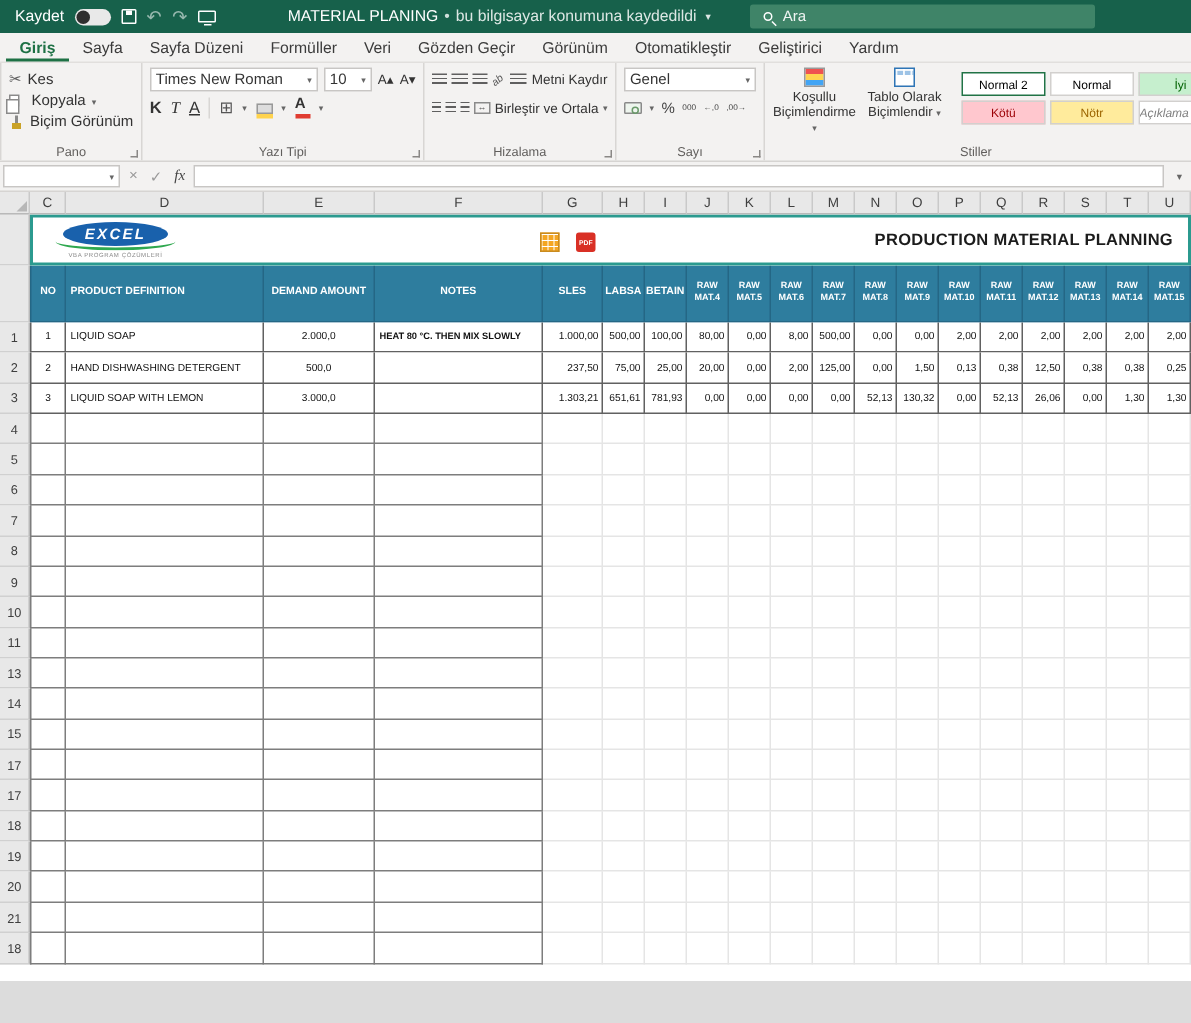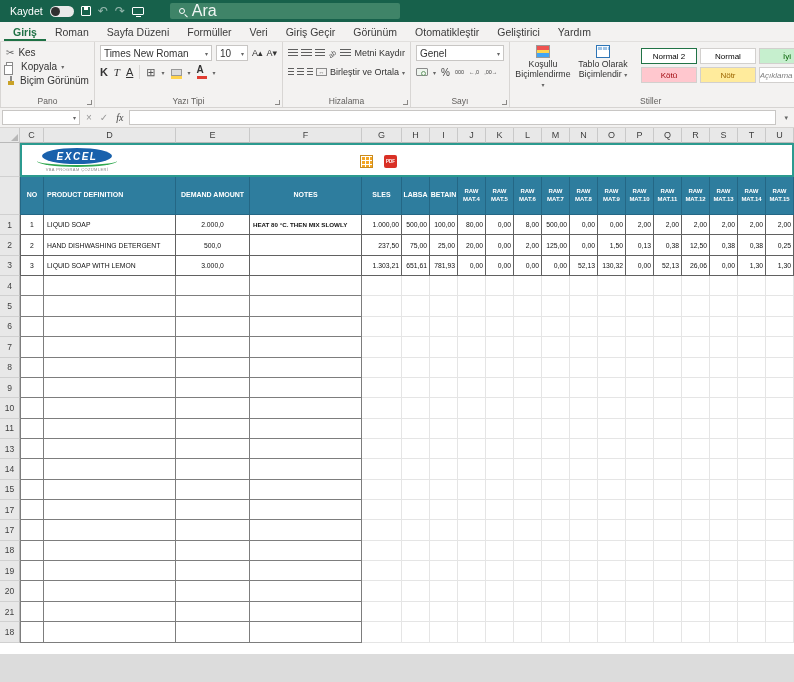--- a/index.html
+++ b/index.html
@@ -15,21 +15,21 @@
   .disk{width:10px;height:10px;border:1px solid #fff;border-radius:1px;position:relative;display:inline-block}
   .disk::after{content:"";position:absolute;top:0;left:2px;width:4px;height:3px;background:#fff}
   .tb-ico{font-size:12px;line-height:1;opacity:.55}
   .screen{width:12px;height:8px;border:1px solid #fff;border-radius:1px;position:relative;display:inline-block}
   .screen::after{content:"";position:absolute;left:3px;bottom:-3px;width:5px;height:1px;background:#fff}
   .tb-title{display:flex;align-items:center;gap:4px;margin-left:48px;white-space:nowrap}
   .tb-dot{opacity:.8}
   .tb-status{opacity:.85}
   .tb-chev{font-size:7px;opacity:.85;margin-left:2px}
   .tb-search{width:230px;height:16px;background:#3f8468;border-radius:2px;display:flex;align-items:center;
-             gap:7px;padding-left:9px;margin-left:26px;color:rgba(255,255,255,.92);font-size:16px}
+             gap:7px;padding-left:9px;margin-left:26px;color:rgba(255,255,255,.92);font-size:10px}
   .mag{width:6px;height:6px;border:1px solid #fff;border-radius:50%;position:relative;display:inline-block}
   .mag::after{content:"";position:absolute;left:5px;top:5px;width:4px;height:1px;background:#fff;transform:rotate(45deg);transform-origin:0 0}
 
   
   .tabsrow{height:20px;background:#f3f2f1;display:flex;align-items:stretch;padding-left:4px;border-bottom:1px solid #e1dfdd}
   .rtab{display:flex;align-items:center;padding:0 9px;font-size:10.5px;color:#3b3b3b;white-space:nowrap}
   .rtab.active{font-weight:bold;color:#1e7145;box-shadow:inset 0 -2px 0 #1e7145}
 
   
   .ribbon{height:66px;background:#f3f2f1;border-bottom:1px solid #d6d4d2;display:flex;overflow:hidden}
@@ -150,33 +150,39 @@
     <div class="tb-left">
       <span>Kaydet</span>
       <span class="toggle">
           <span class="knob"></span>
         </span>
       <span class="disk"></span>
       <span class="tb-ico">↶</span>
       <span class="tb-ico">↷</span>
       <span class="screen"></span>
     </div>
+    <div class="tb-title">
+      <span>MATERIAL PLANING</span>
+      <span class="tb-dot">•</span>
+      <span class="tb-status">bu bilgisayar konumuna kaydedildi</span>
+      <span class="tb-chev">▾</span>
+    </div>
     <div class="tb-search">
       <span class="mag"></span>
       <span>Ara</span>
     </div>
   </header>
 
   <nav class="tabsrow">
       <div class="rtab active">Giriş</div>
-      <div class="rtab">Roman</div>
+      <div class="rtab">Sayfa</div>
       <div class="rtab">Sayfa Düzeni</div>
       <div class="rtab">Formüller</div>
       <div class="rtab">Veri</div>
-      <div class="rtab">Giriş Geçir</div>
+      <div class="rtab">Gözden Geçir</div>
       <div class="rtab">Görünüm</div>
       <div class="rtab">Otomatikleştir</div>
       <div class="rtab">Geliştirici</div>
       <div class="rtab">Yardım</div>
     </nav>
 
   <div class="ribbon">
     <div class="paste-sliver"></div>
 
     <div class="grp" style="width:100px">
@@ -332,20 +338,21 @@
   <div class="gridbody">
       <div class="grow" style="height: 34px;">
         <div class="rowhdr"></div>
         <div class="band">
           <div class="logo">
             <div class="logo-oval">EXCEL</div>
             <div class="logo-sub">VBA PROGRAM ÇÖZÜMLERİ</div>
           </div>
           <div class="band-ico1"></div>
           <div class="band-ico2">PDF</div>
+          <div class="band-title">PRODUCTION MATERIAL PLANNING</div>
         </div>
       </div>
       <div class="grow" style="height: 38px;">
         <div class="rowhdr"></div>
         <div class="cell th first" style="width: 24px;">NO</div>
         <div class="cell th al" style="width: 132px;">PRODUCT DEFINITION</div>
         <div class="cell th" style="width: 74px;">DEMAND AMOUNT</div>
         <div class="cell th" style="width: 112px;">NOTES</div>
         <div class="cell th" style="width: 40px;">SLES</div>
         <div class="cell th" style="width: 28px;">LABSA</div>

